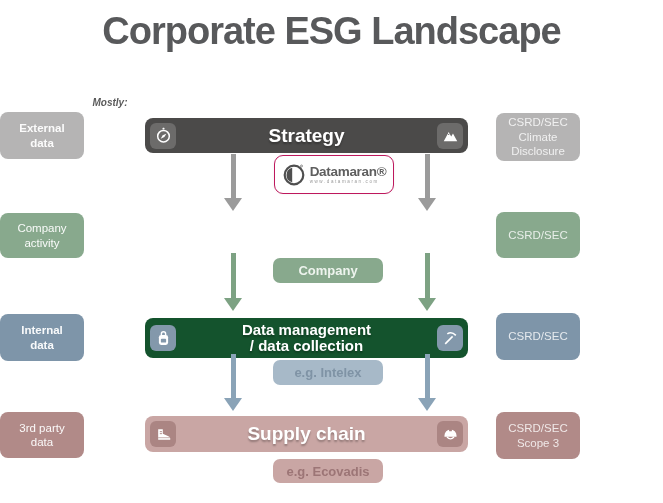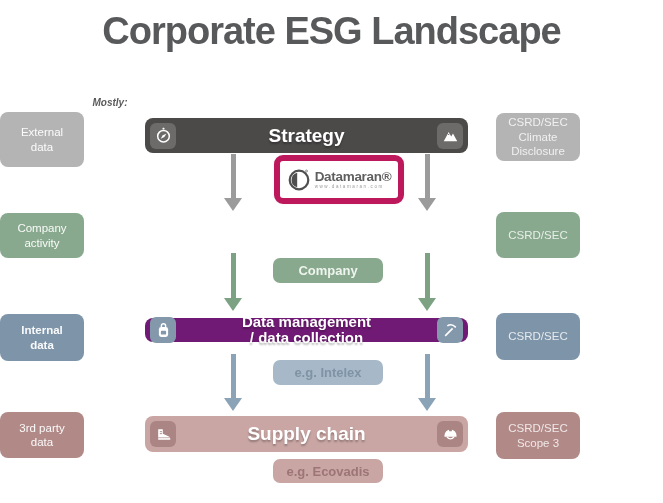--- a/index.html
+++ b/index.html
@@ -35,21 +35,21 @@
   }
   .chip svg{display:block;}
   
   .box-gray{background:#b5b4b4;}
   .bar-dark{background:#4b4a49;top:110px;height:35px;}
   .chip-dark{background:#6c6b6a;}
   .box-green{background:#88a98d;}
   .bar-green{background:#88a98d;top:209px;height:36px;}
   .chip-green{background:#6f9174;}
   .box-blue-dark{background:#7e95a9;}
-  .bar-blue{background:#701a75;top:310px;height:24px;}
+  .bar-blue{background:#14532d;top:310px;height:40px;}
   .chip-blue{background:#8398ab;}
   .box-mauve-dark{background:#b18a88;}
   .bar-mauve{background:#c9a6a4;top:408px;height:36px;}
   .chip-mauve{background:#ab8583;}
   
   .belowbox{
     position:absolute;left:273px;width:110px;border-radius:7px;display:flex;align-items:center;justify-content:center;
     font-size:13px;font-weight:600;
   }
   .below-green{background:#88a98d;color:#eef4ee;top:250px;height:25px;}
@@ -58,37 +58,37 @@
   
   .arrow{position:absolute;width:18px;}
   .arrow .stem{position:absolute;left:6.5px;top:0;width:5px;}
   .arrow .head{position:absolute;left:0;bottom:0;width:0;height:0;border-left:9px solid transparent;border-right:9px solid transparent;}
   .arrow.gray .stem{background:#9b9b9b;}  .arrow.gray .head{border-top:13px solid #9b9b9b;}
   .arrow.green .stem{background:#7da283;} .arrow.green .head{border-top:13px solid #7da283;}
   .arrow.blue .stem{background:#8aa3b7;}  .arrow.blue .head{border-top:13px solid #8aa3b7;}
   
   .logo{
     position:absolute;left:274px;top:147px;width:118px;height:37px;background:#fff;
-    border:6px solid #be185d;border-radius:9px;display:flex;align-items:center;justify-content:center;gap:4px;
+    border:1px solid #be185d;border-radius:9px;display:flex;align-items:center;justify-content:center;gap:4px;
     box-shadow:0 0 3px rgba(0,0,0,0.06);
   }
   .logo-text{display:flex;flex-direction:column;line-height:1;}
   .logo-name{font-size:13.5px;font-weight:700;color:#5f5f5f;letter-spacing:-0.3px;}
   .logo-url{font-size:4.5px;letter-spacing:1.6px;color:#9a9a9a;margin-top:1px;}
 </style>
 </head>
 <body>
 
 <div class="stage">
 
   <h1 class="title">Corporate ESG Landscape</h1>
 
   <div class="mostly">Mostly:</div>
 
-  <div class="sidebox left box-gray" style="top:104px;height:55px;font-weight:400;">External
+  <div class="sidebox left box-gray" style="top:104px;height:47px;font-weight:700;">External
 data</div>
 
   <div class="bar bar-dark">
     <span class="chip chip-dark">
       <svg width="17" height="17" viewBox="0 0 24 24">
         <rect x="10.6" y="1" width="2.8" height="2.6" rx="0.8" fill="#fff"></rect>
         <circle cx="12" cy="13" r="8.2" fill="none" stroke="#fff" stroke-width="2.1"></circle>
         <path d="M16 9.5 L13.2 14.2 L8 16.5 L10.8 11.8 Z" fill="#fff"></path>
       </svg>
     </span>

